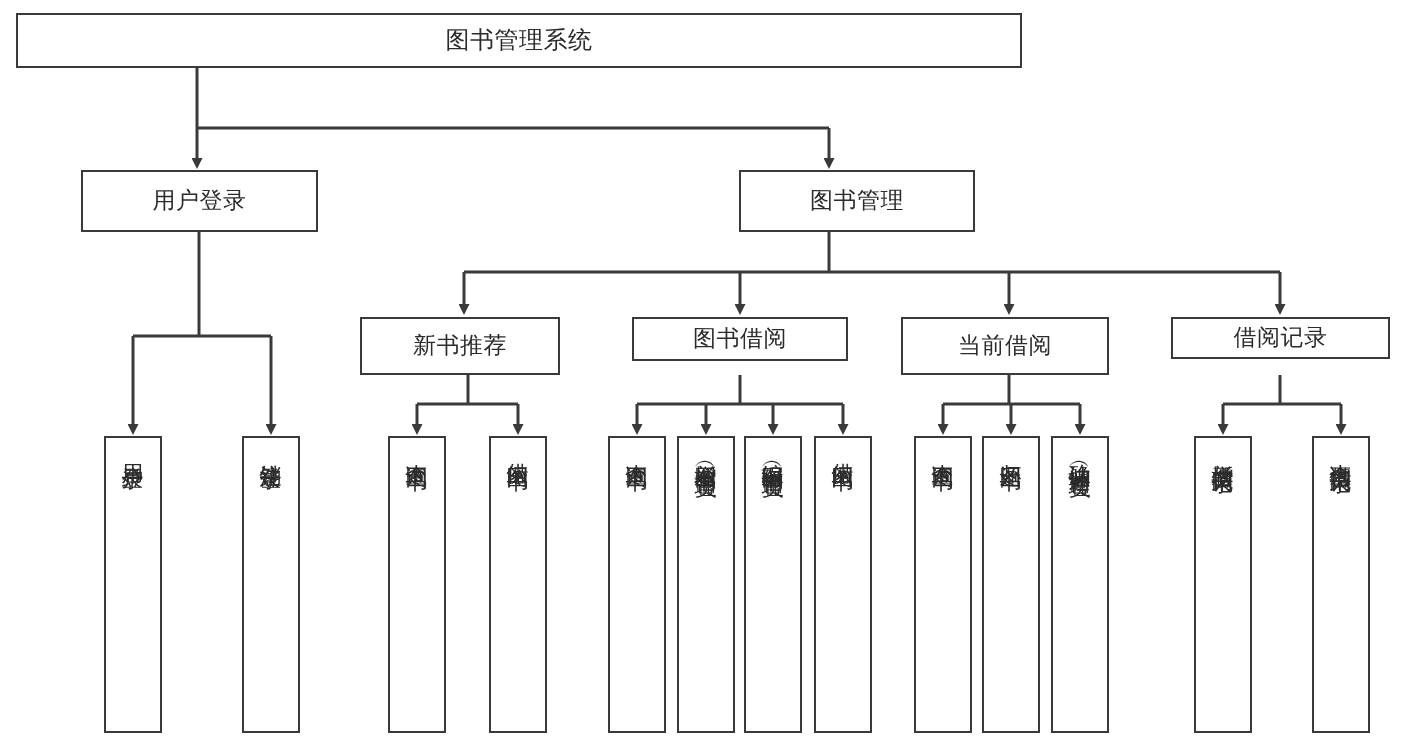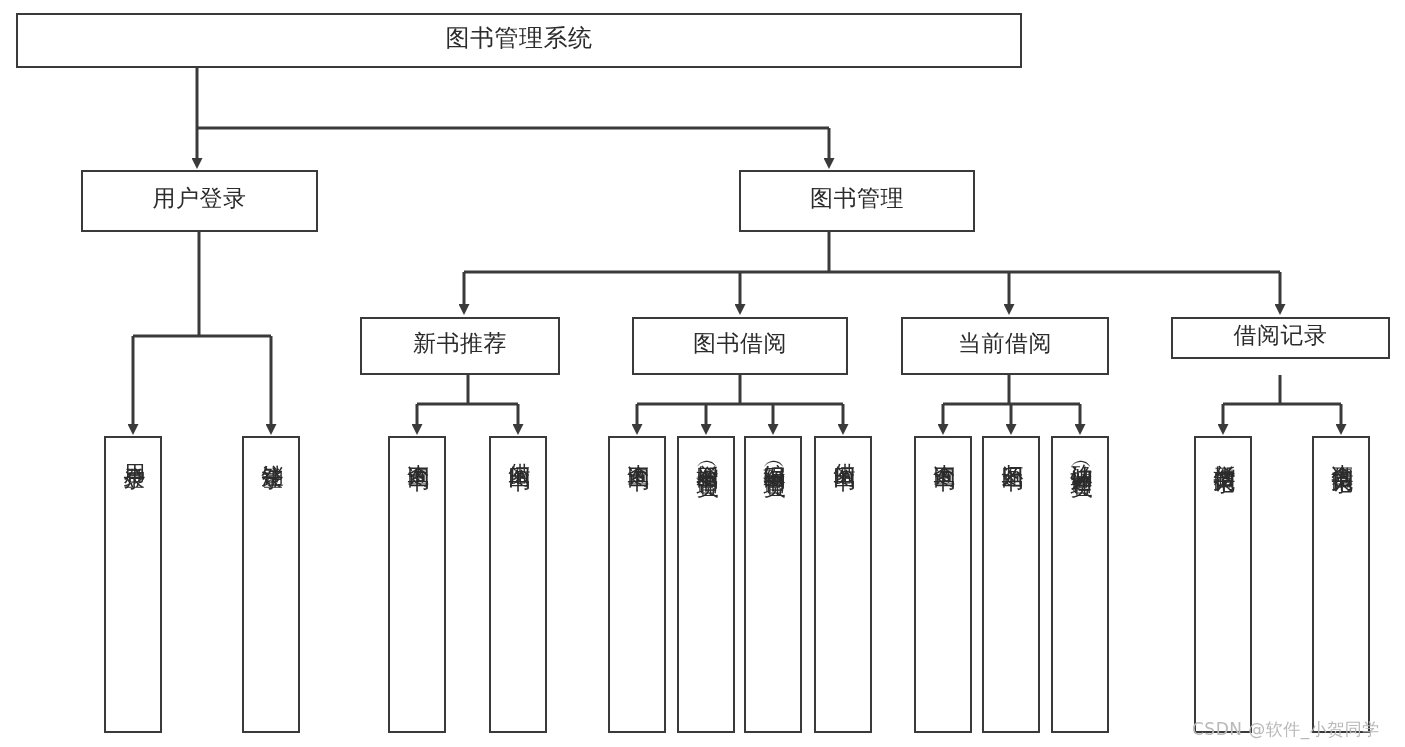--- a/index.html
+++ b/index.html
@@ -28,21 +28,20 @@
   }
   .node {
     position: absolute;
     box-sizing: border-box;
     background: #ffffff;
     border: 2px solid #3a3a3a;
     display: flex;
     align-items: center;
     justify-content: center;
     text-align: center;
-    font-family: Liberation Mono, monospace;
   }
   .node .label {
     color: #2b2b2b;
     line-height: 1.18;
     letter-spacing: 0.5px;
   }
   .node.horiz .label {
     font-size: 23px;
   }
   .node.root .label {
@@ -133,21 +132,21 @@
   <div class="node horiz" style="left:81px; top:170px; width:237px; height:62px;">
     <span class="label">用户登录</span>
   </div>
   <div class="node horiz" style="left:711px; top:170px; width:236px; height:62px;margin-left:28px;">
     <span class="label">图书管理</span>
   </div>
 
   <div class="node horiz" style="left:360px; top:317px; width:200px; height:58px;">
     <span class="label">新书推荐</span>
   </div>
-  <div class="node horiz" style="left:632px; top:317px; width:216px; height:58px;">
+  <div class="node horiz" style="left:632px; top:317px; width:216px; height:44px;">
     <span class="label">图书借阅</span>
   </div>
   <div class="node horiz" style="left:901px; top:317px; width:208px; height:58px;">
     <span class="label">当前借阅</span>
   </div>
   <div class="node horiz" style="left:1171px; top:317px; width:219px; height:42px;">
     <span class="label">借阅记录</span>
   </div>
 
   <div class="node vert" style="left:104px; top:436px; width:58px; height:297px;">
@@ -187,15 +186,14 @@
     <span class="label">确认归还（管理员）</span>
   </div>
 
   <div class="node vert" style="left:1194px; top:436px; width:58px; height:297px;">
     <span class="label">新增借阅记录</span>
   </div>
   <div class="node vert" style="left:1312px; top:436px; width:58px; height:297px;">
     <span class="label">查询借阅记录</span>
   </div>
 
-  <div class="watermark" style="left:1192px; top:718px;">CSDN @软件_小贺同学</div>
 
 </div>
 
 </body></html>

